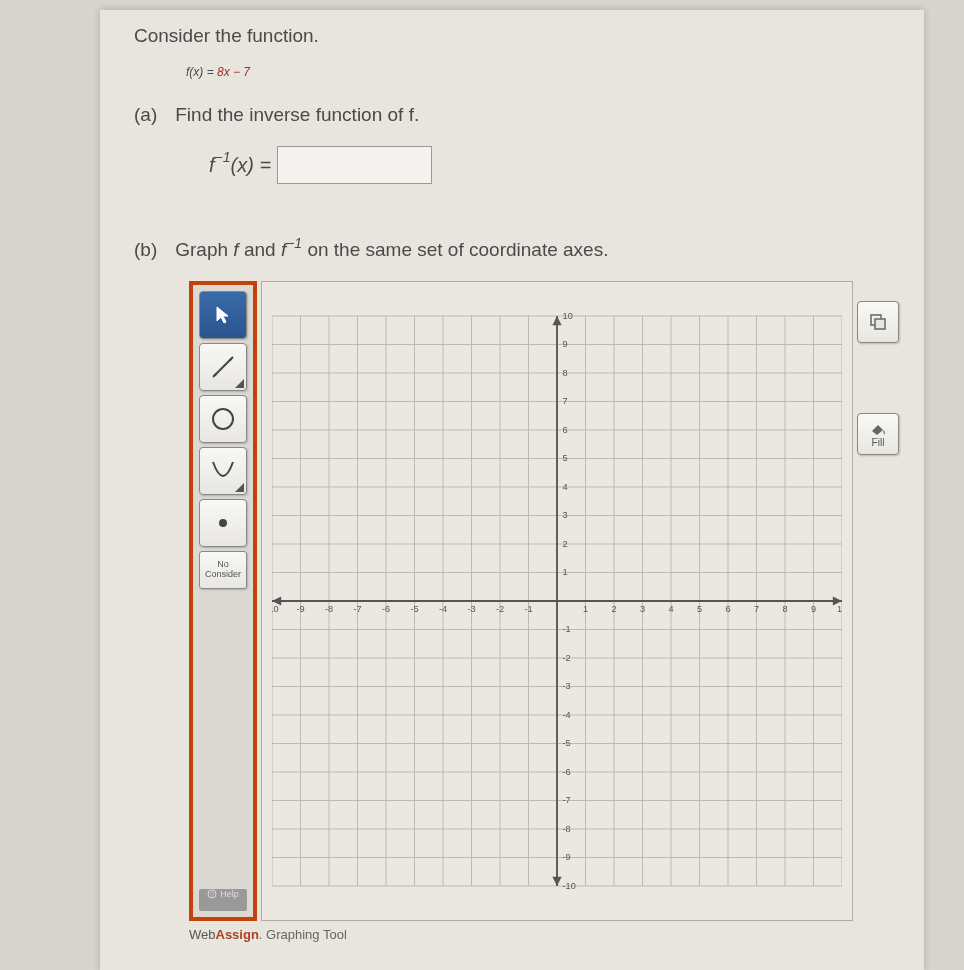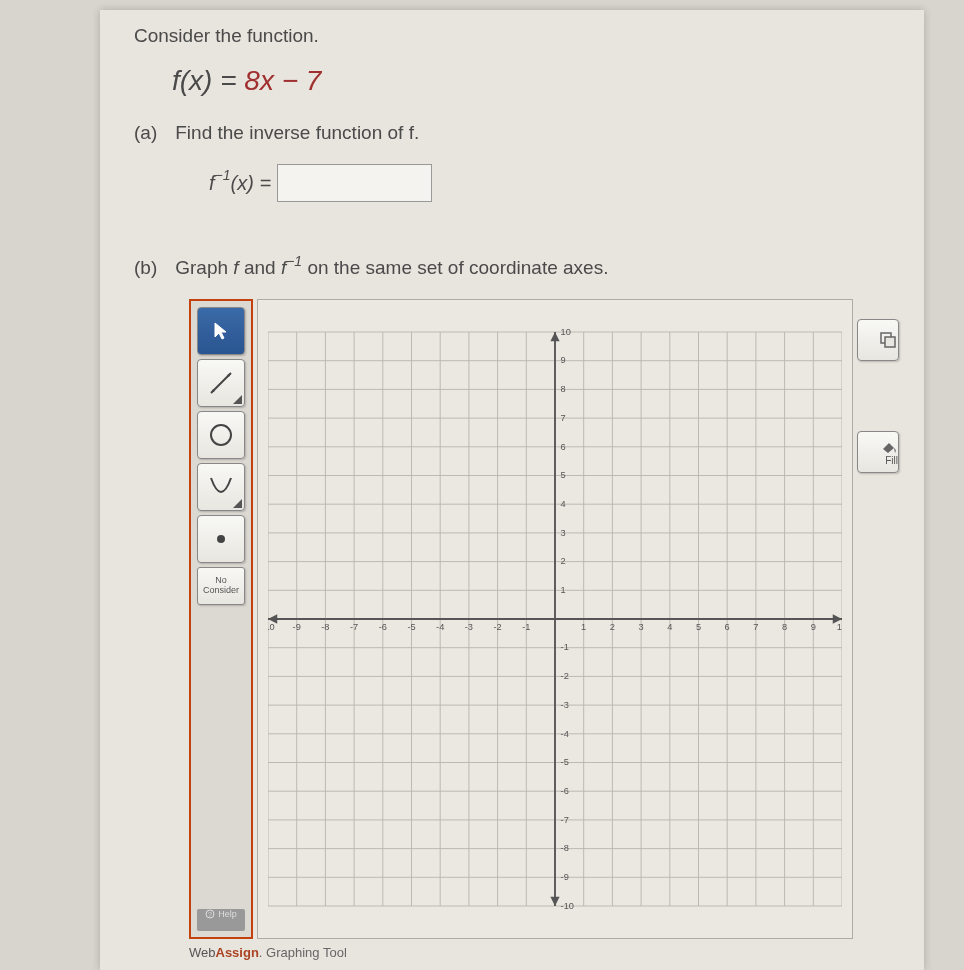--- a/index.html
+++ b/index.html
@@ -22,23 +22,23 @@
       min-height: 960px;
       box-shadow: 0 0 8px rgba(0,0,0,0.2);
     }
     .prompt {
       color: #4a4a4a;
       font-size: 19px;
       margin-bottom: 18px;
     }
     .formula {
       font-style: italic;
-      font-size: 28px;
+      font-size: 12px;
       color: #4a4a4a;
-      margin-left: 38px;
+      margin-left: 52px;
       margin-bottom: 25px;
     }
     .red-text {
       color: #a03030;
     }
     .part-label {
       display: flex;
       gap: 18px;
       margin-bottom: 20px;
     }
@@ -82,21 +82,21 @@
       margin-top: 15px;
       display: flex;
       gap: 4px;
     }
     .tool-sidebar {
       display: flex;
       flex-direction: column;
       gap: 4px;
       background: #dcd8d2;
       padding: 6px;
-      border: 2px solid #c2410c;
+      border: 4px solid #c2410c;
     }
     .tool-btn {
       width: 48px;
       height: 48px;
       border: 1px solid #888;
       border-radius: 4px;
       background: linear-gradient(#f8f8f5, #e8e6e0);
       display: flex;
       align-items: center;
       justify-content: center;
@@ -160,21 +160,21 @@
       padding-top: 20px;
     }
     .right-tool-btn {
       width: 42px;
       height: 42px;
       border: 1px solid #888;
       border-radius: 4px;
       background: linear-gradient(#f8f8f5, #e8e6e0);
       display: flex;
       flex-direction: column;
-      align-items: flex-end;
+      align-items: center;
       justify-content: center;
       cursor: pointer;
       box-shadow: 1px 1px 2px rgba(0,0,0,0.2);
       font-size: 10px;
       color: #555;
       gap: 2px;
     }
     .footer-brand {
       text-align: left;
       color: #666;

